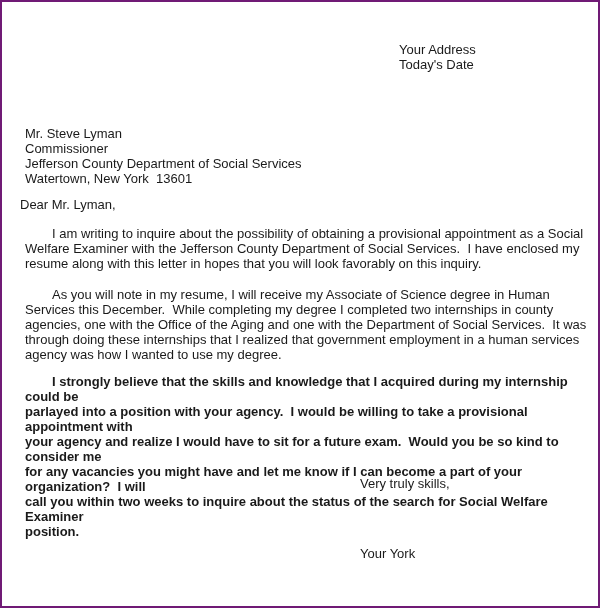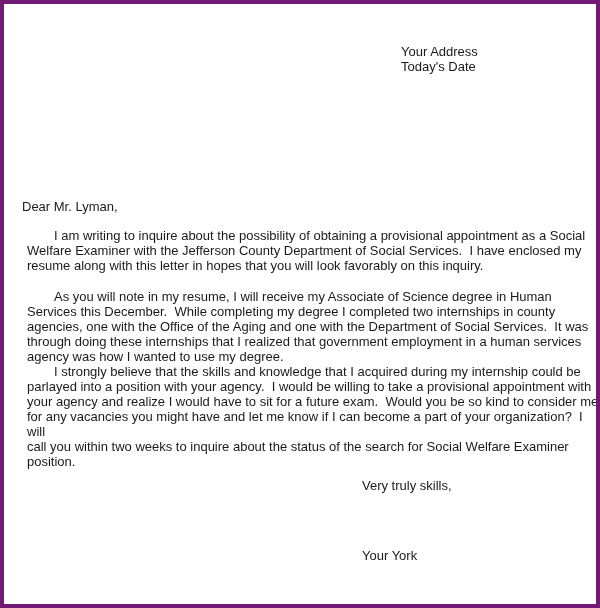--- a/index.html
+++ b/index.html
@@ -6,49 +6,53 @@
     margin: 0;
     padding: 0;
     background: #ffffff;
   }
   .page {
     position: relative;
     width: 600px;
     height: 608px;
     box-sizing: border-box;
     background: #ffffff;
-    border: 4px solid #701a75;
+    border: 2px solid #701a75;
     font-family: "Liberation Sans", sans-serif;
     font-size: 13px;
     line-height: 15px;
     color: #1a1a1a;
     overflow: hidden;
   }
   .block {
     position: absolute;
     white-space: pre-wrap;
   }
   .sender    { left: 397px; top: 40px;  }
   .recipient { left: 23px;  top: 124px; }
   .salutation{ left: 18px;  top: 195px; }
   .para      { left: 23px;  width: 575px; text-indent: 27px; }
   .p1        { top: 224px; }
   .p2        { top: 285px; }
-  .p3        { top: 360px; }
+  .p3        { top: 372px; font-weight: bold; }
   .closing   { left: 358px; top: 474px; }
   .signature { left: 358px; top: 544px; }
 </style>
 </head>
 <body>
 
 <div class="page">
 
   <div class="block sender">Your Address
 Today's Date</div>
 
+  <div class="block recipient">Mr. Steve Lyman
+Commissioner
+Jefferson County Department of Social Services
+Watertown, New York  13601</div>
 
   <div class="block salutation">Dear Mr. Lyman,</div>
 
   <div class="block para p1">I am writing to inquire about the possibility of obtaining a provisional appointment as a Social
 Welfare Examiner with the Jefferson County Department of Social Services.  I have enclosed my
 resume along with this letter in hopes that you will look favorably on this inquiry.</div>
 
   <div class="block para p2">As you will note in my resume, I will receive my Associate of Science degree in Human
 Services this December.  While completing my degree I completed two internships in county
 agencies, one with the Office of the Aging and one with the Department of Social Services.  It was

